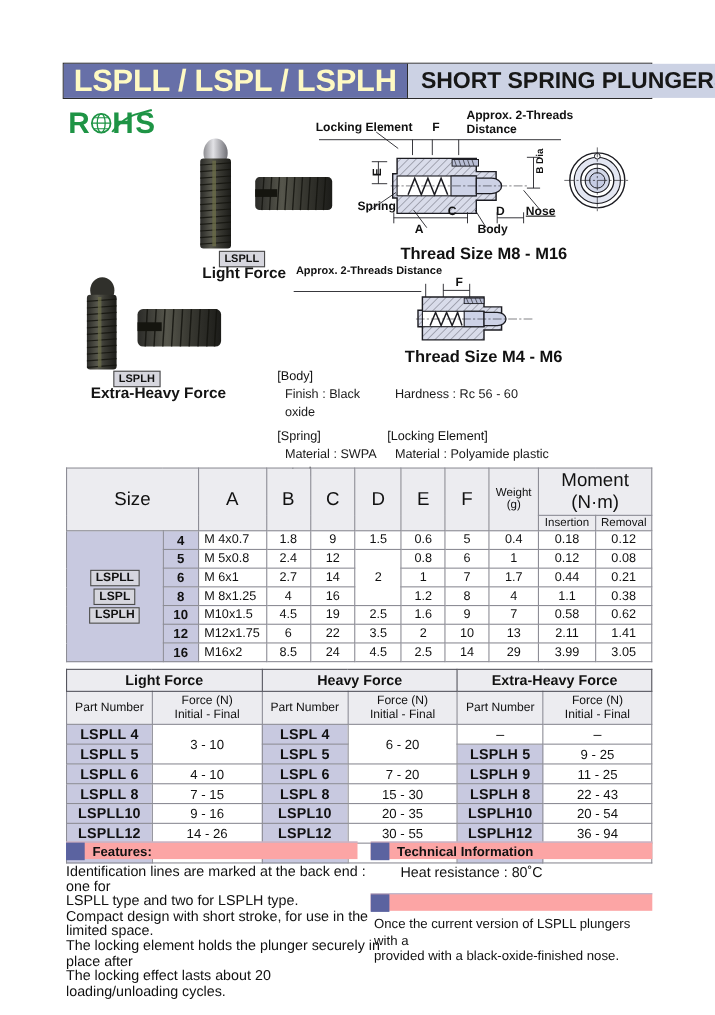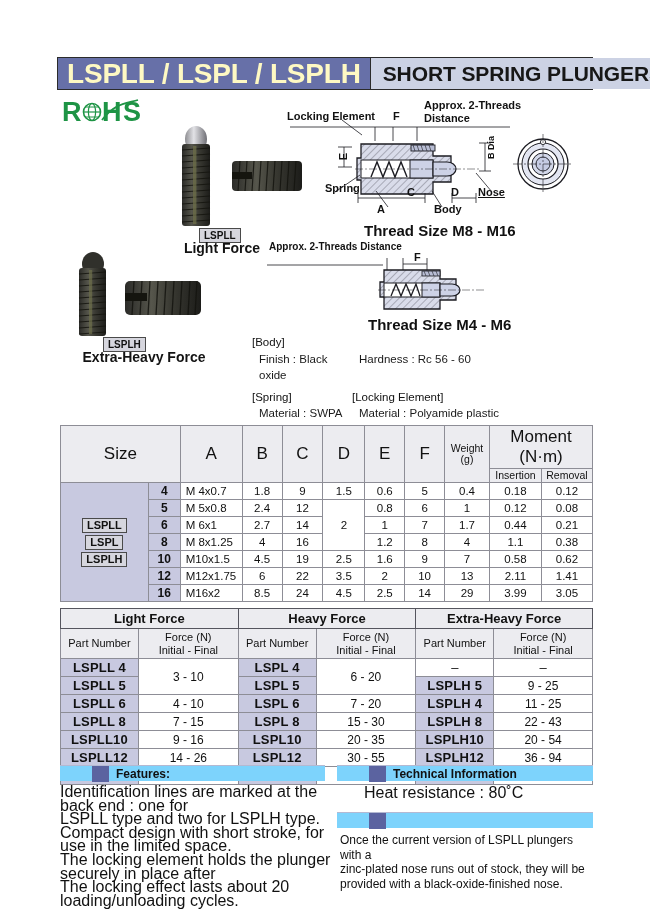--- a/index.html
+++ b/index.html
@@ -95,31 +95,30 @@
   .forcetable .pn {
     background:#c8c9e0; font-weight:bold; font-size:13px;
     letter-spacing:0.2px; text-align:center;
   }
   .forcetable .fv { font-size:12px; }
   .forcetable .dash { background:#ffffff; font-size:13px; }
   .grouprow td { border:1px solid #55555e; }
 
   
   .panelbar {
-    position:absolute; height:16px; background:#7dd3fc;
+    position:absolute; height:16px; background:#fca5a5;
     display:flex; align-items:center;
     border-top:1px solid #b4b9d2;
-    padding-left:32px;
   }
   .panelbar .sq { width:17px; height:16px; background:#5b63a0; flex:none; }
   .panelbar .txt {
     font-size:12px; font-weight:bold; color:#111; padding-left:7px; white-space:nowrap;
   }
   .panelbody {
-    position:absolute; font-size:16px; line-height:13.6px; color:#111;
+    position:absolute; font-size:13px; line-height:13.6px; color:#111;
   }
   .panelbody p { margin:0; }
   .note { font-size:12px; line-height:14.6px; }
 </style>
 </head>
 <body>
 
 <div class="page">
 
   <div class="titlebar">
@@ -544,21 +543,21 @@
       <td class="pn">LSPLL 5</td>
       <td class="pn">LSPL 5</td>
       <td class="pn">LSPLH 5</td>
       <td class="fv">9 - 25</td>
     </tr>
     <tr>
       <td class="pn">LSPLL 6</td>
       <td class="fv">4 - 10</td>
       <td class="pn">LSPL 6</td>
       <td class="fv">7 - 20</td>
-      <td class="pn">LSPLH 4</td>
+      <td class="pn">LSPLH 9</td>
       <td class="fv">11 - 25</td>
     </tr>
     <tr>
       <td class="pn">LSPLL 8</td>
       <td class="fv">7 - 15</td>
       <td class="pn">LSPL 8</td>
       <td class="fv">15 - 30</td>
       <td class="pn">LSPLH 8</td>
       <td class="fv">22 - 43</td>
     </tr>
@@ -608,17 +607,16 @@
   <div class="panelbody" style="left:340px; top:786px; width:250px;padding-left:24px;">
     <p>Heat resistance : 80˚C</p>
   </div>
 
   <div class="panelbar" style="left:337px; top:812px; width:256px;">
     <div class="sq"></div>
     <div class="txt"></div>
   </div>
   <div class="panelbody note" style="left:340px; top:833px; width:255px;">
     <p>Once the current version of LSPLL plungers with a</p>
-    <p>zinc-plated nose runs out of stock, they will be</p>
     <p>provided with a black-oxide-finished nose.</p>
   </div>
 
 </div>
 
 </body></html>

